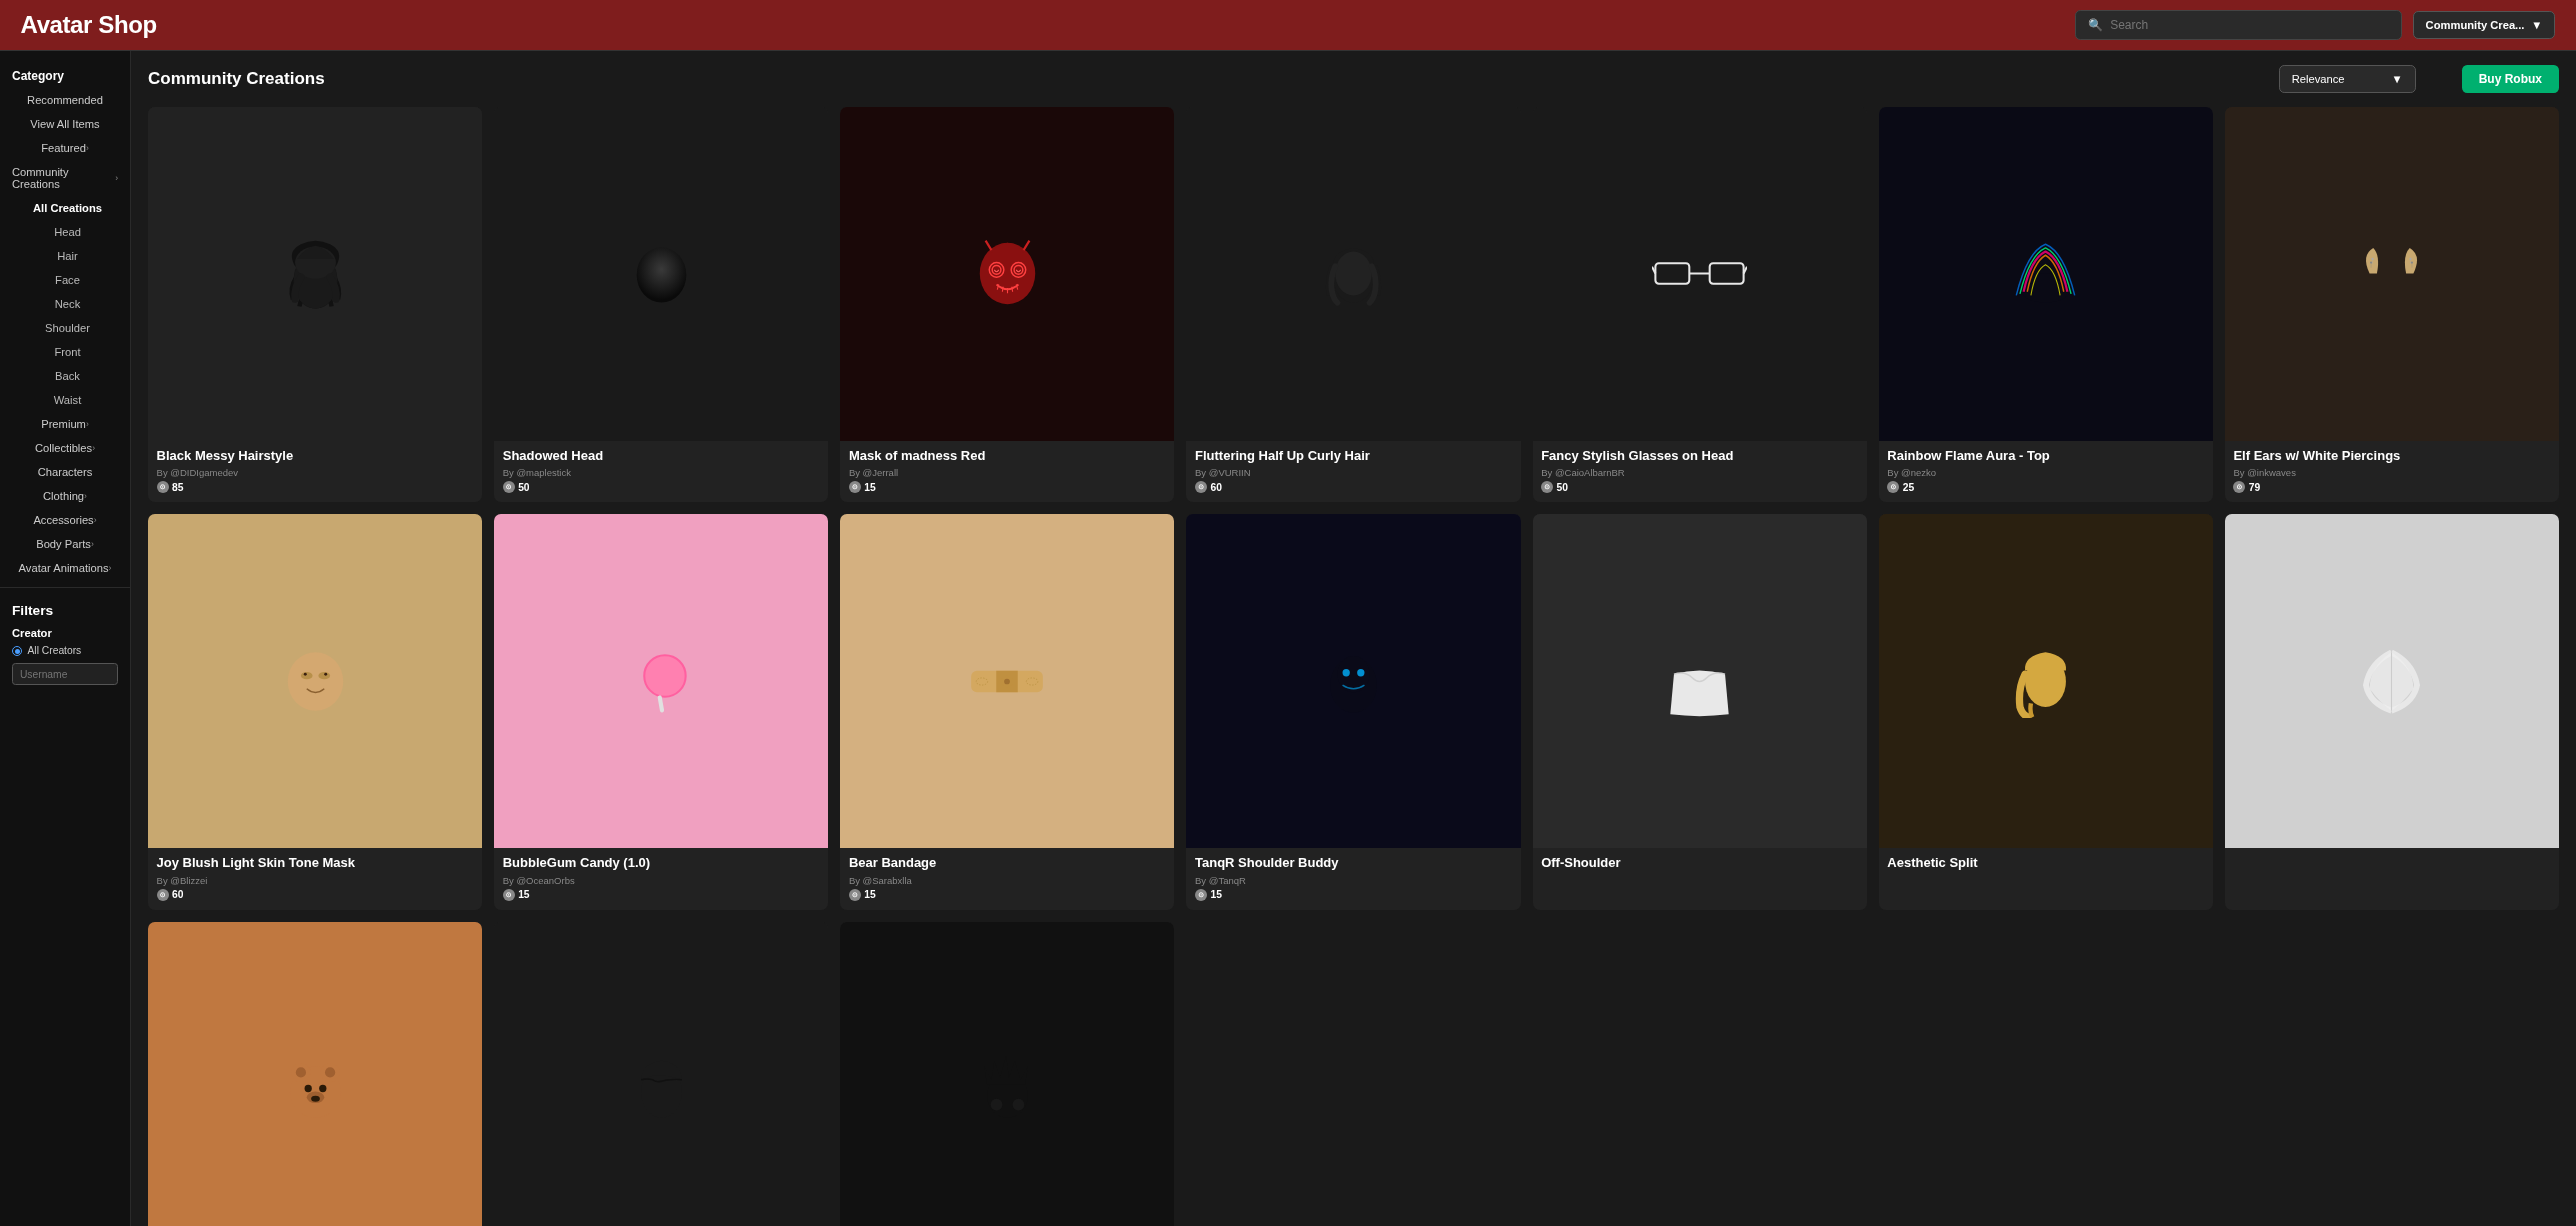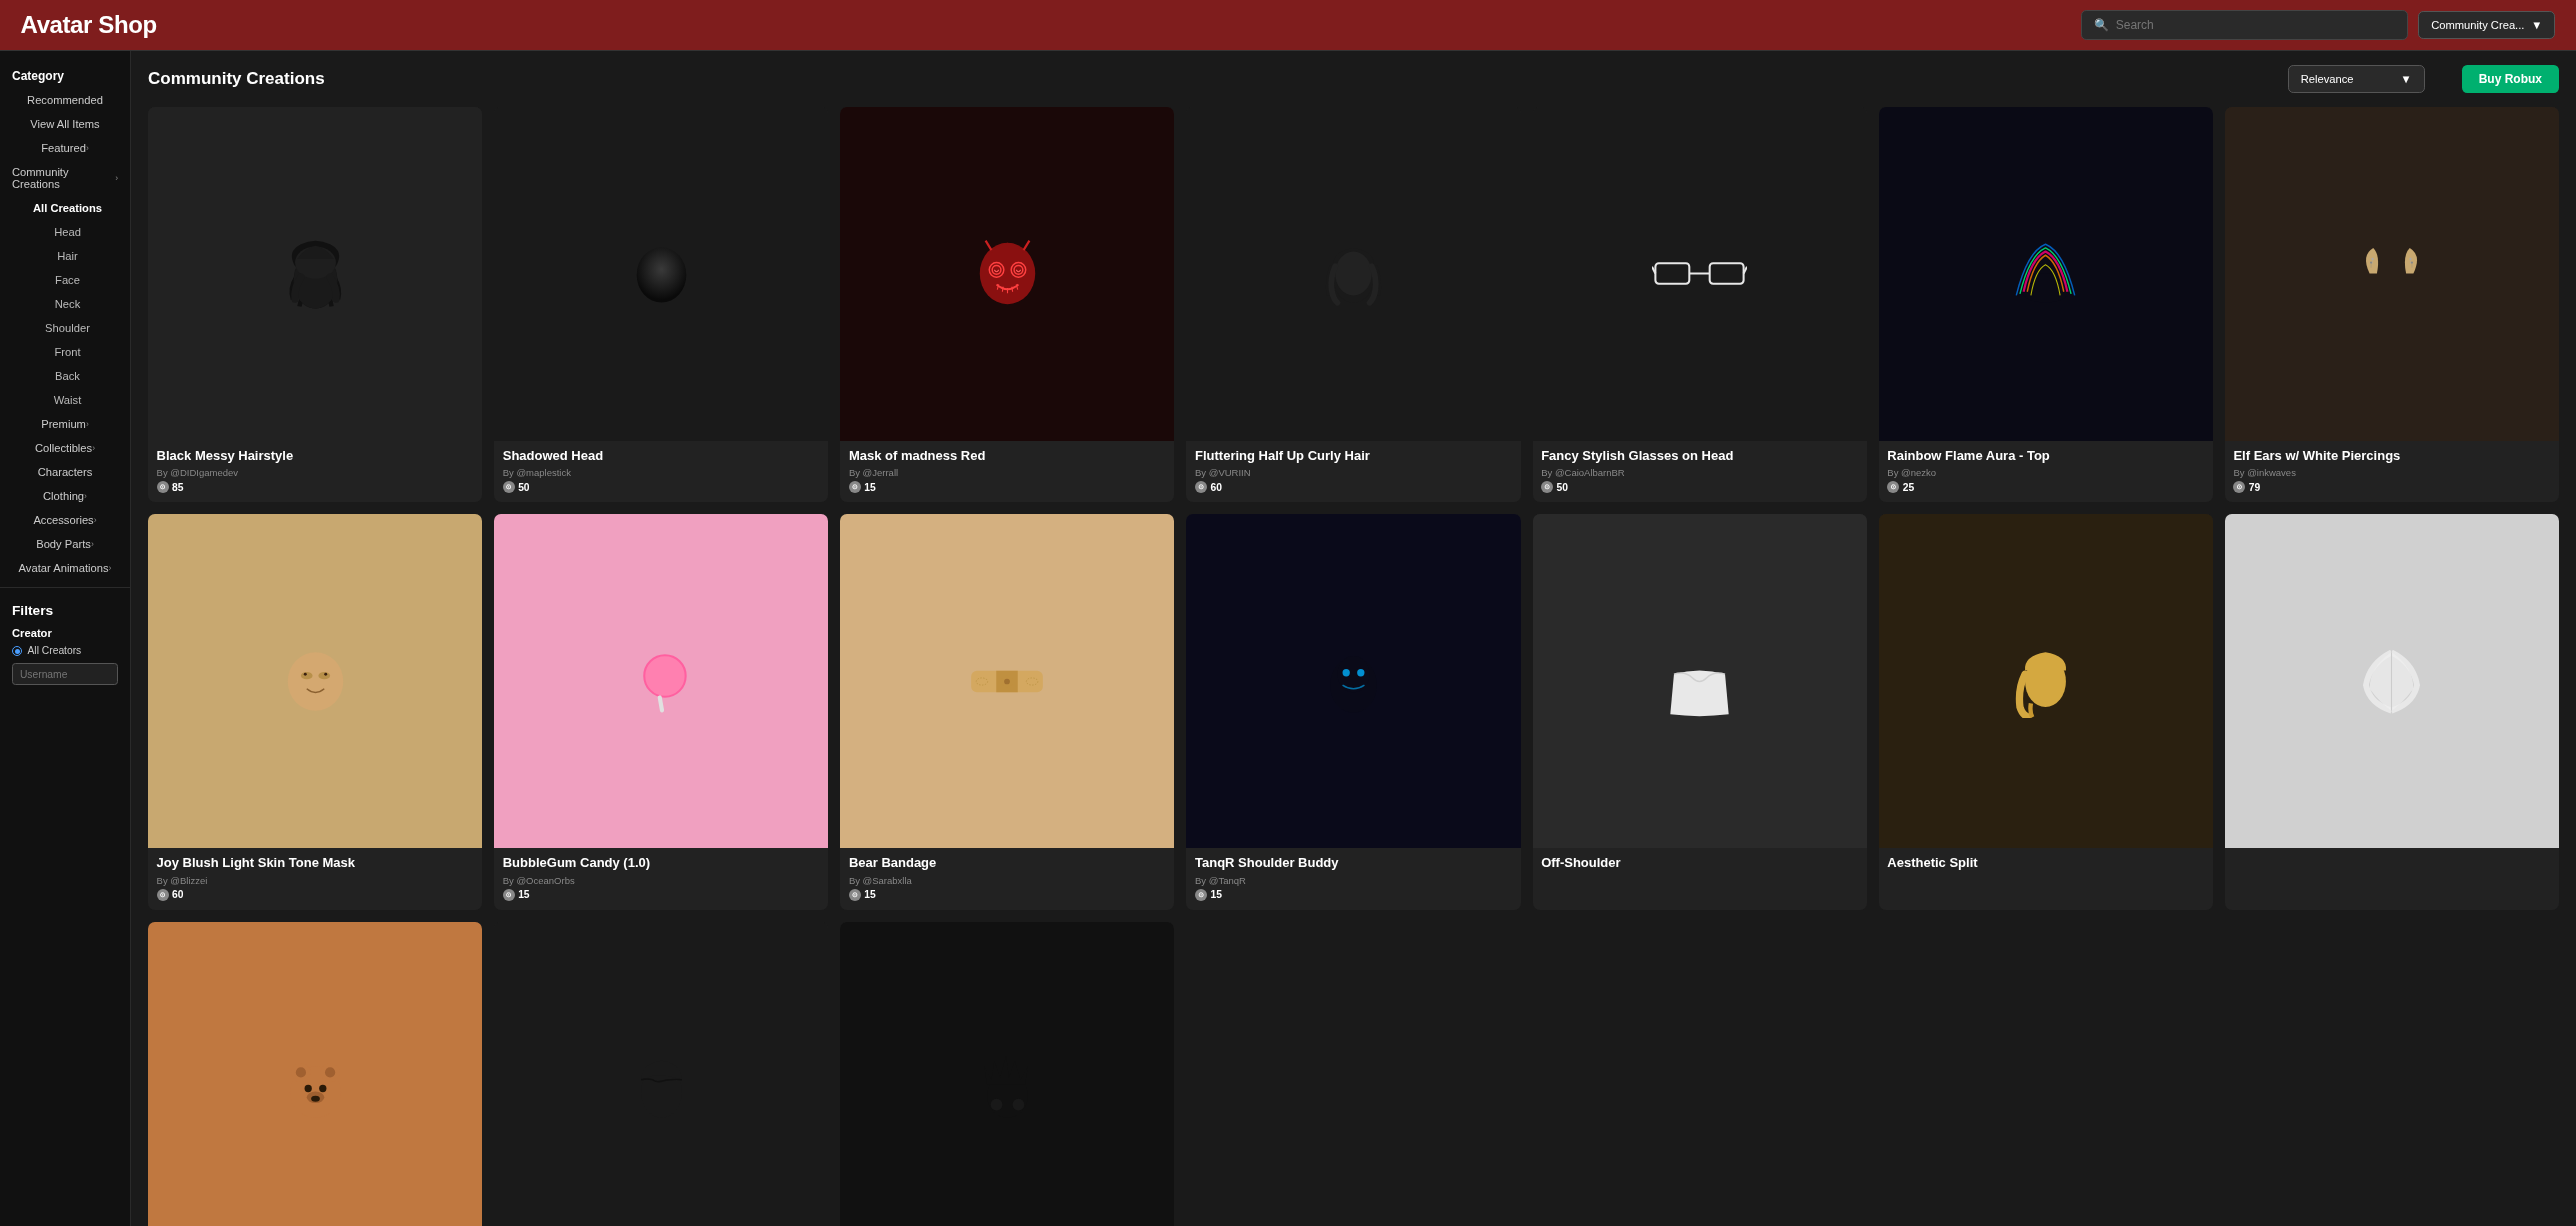--- a/index.html
+++ b/index.html
@@ -61,20 +61,21 @@
       border: 0.9px solid #555;
       border-radius: 5.2px;
       color: #fff;
       padding: 6.9px 12px;
       font-size: 11.2px;
       display: flex;
       align-items: center;
       gap: 6.9px;
       cursor: pointer;
       white-space: nowrap;
+      font-weight: bold;
     }
 
     
     .main-layout {
       display: flex;
       flex: 1;
       overflow: hidden;
     }
 
     
@@ -383,21 +384,21 @@
     <div class="radio-row">
       <div class="radio-dot selected"></div>
       <span>All Creators</span>
     </div>
     <input class="username-input" type="text" placeholder="Username" style="">
   </div>
 
   <div class="content-area">
     <div class="content-header">
       <span class="content-title">Community Creations</span>
-      <div style="display:flex;align-items:flex-end;gap:13px;">
+      <div style="display:flex;align-items:flex-end;gap:22px;">
         <div class="sort-dropdown">
           <span>Relevance</span>
           <span>▼</span>
         </div>
         <button class="buy-robux-btn">Buy Robux</button>
       </div>
     </div>
 
     <div class="items-grid" id="items-grid">
     <div class="item-card">

